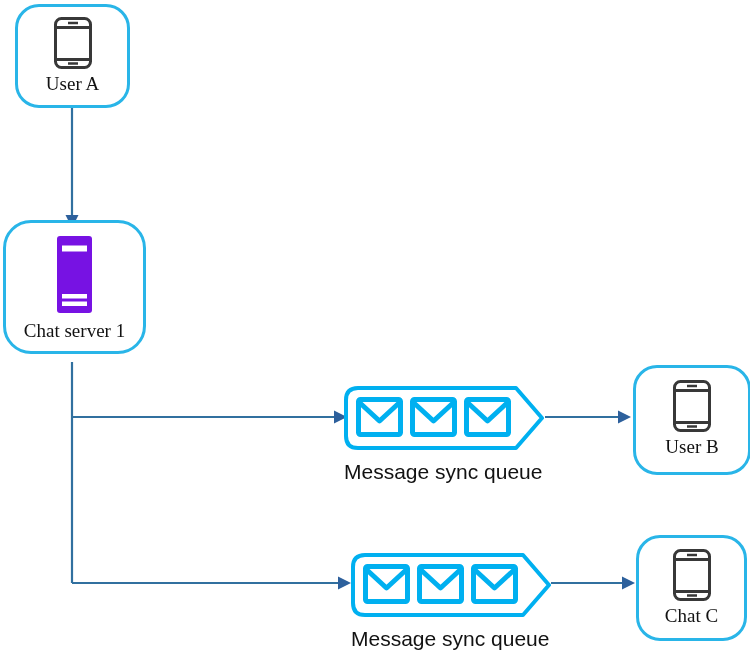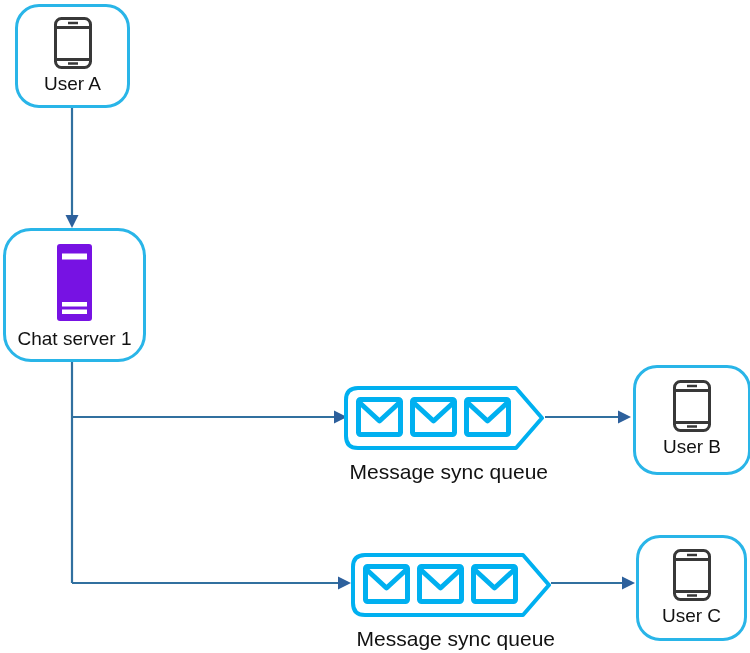--- a/index.html
+++ b/index.html
@@ -10,34 +10,34 @@
   svg { display:block; }
   .connector-layer { position:absolute; left:0; top:0; }
 
   
   .node {
     position:absolute; box-sizing:border-box; background:#fff;
     border:3.5px solid #29B5E8; border-radius:24px;
     display:flex; flex-direction:column; align-items:center;
   }
   .node .label {
-    color:#121212; font-size:19px; line-height:22px; white-space:nowrap;
+    color:#121212; font-size:19px; line-height:22px; white-space:nowrap;font-family:Liberation Serif, serif;
   }
 
   .node-user-a  { left:15px;  top:4px;   width:115px; height:104px; padding-top:10px; }
-  .node-server  { left:3px;   top:228px; width:143px; height:134px; padding-top:13px; border-radius:28px; }
+  .node-server  { left:3px;   top:220px; width:143px; height:134px; padding-top:13px; border-radius:28px; }
   .node-user-b  { left:633px; top:365px; width:118px; height:110px; padding-top:12px; }
   .node-user-c  { left:636px; top:535px; width:111px; height:106px; padding-top:11px; }
 
   .node-user-a .label { margin-top:4px; }
   .node-server .label { margin-top:7px; }
   .node-user-b .label, .node-user-c .label { margin-top:4px; }
 
   
-  .queue { position:absolute; width:204px; text-align:right; }
+  .queue { position:absolute; width:204px; text-align:left; }
   .queue-b { left:344px; top:386px; }
   .queue-c { left:351px; top:553px; }
   .queue .label {
     color:#121212; font-size:21px; line-height:24px; white-space:nowrap;
     margin-top:10px;
   }
 </style>
 </head>
 <body>
 
@@ -148,16 +148,16 @@
   <div class="node node-user-c">
     <svg width="38" height="52" viewBox="0 0 38 52">
       <g stroke="#383838" fill="none">
         <rect x="1.5" y="1.5" width="35" height="49" rx="6" stroke-width="3"></rect>
         <line x1="1.5" y1="10.5" x2="36.5" y2="10.5" stroke-width="3"></line>
         <line x1="1.5" y1="42.5" x2="36.5" y2="42.5" stroke-width="3"></line>
         <line x1="14" y1="6" x2="24" y2="6" stroke-width="2.5"></line>
         <line x1="14" y1="46.5" x2="24" y2="46.5" stroke-width="2.5"></line>
       </g>
     </svg>
-    <div class="label">User C</div>
+    <div class="label">Chat C</div>
   </div>
 
 </div>
 
 </body></html>

